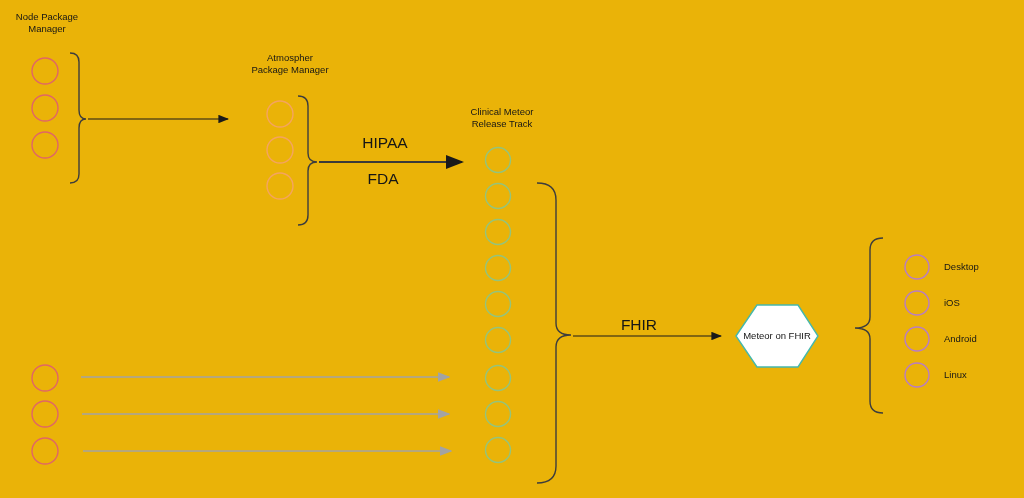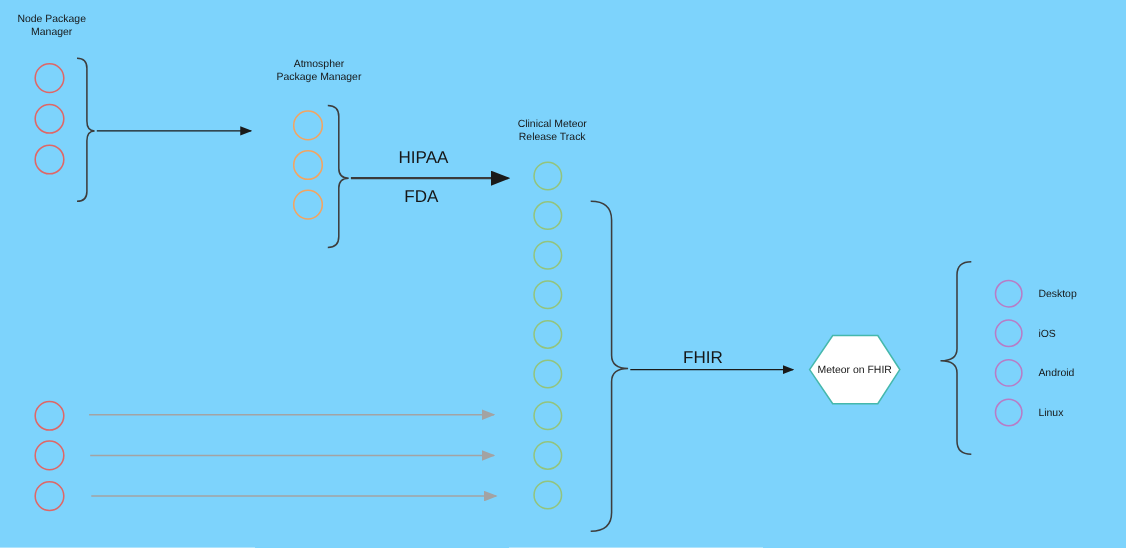--- a/index.html
+++ b/index.html
@@ -4,21 +4,21 @@
 <style>
   html, body {
     margin: 0;
     padding: 0;
     background: #ffffff;
   }
   #stage {
     position: relative;
     width: 1024px;
     height: 498px;
-    background: #7dd3fc;
+    background: #eab308;
     overflow: hidden;
     font-family: "Liberation Sans", sans-serif;
   }
   svg text {
     fill: #161616;
     font-family: "Liberation Sans", sans-serif;
   }
   .small-label { font-size: 9.5px; }
   .big-label   { font-size: 15.5px; }
   .node-circle { fill: none; stroke-width: 1.4; }

